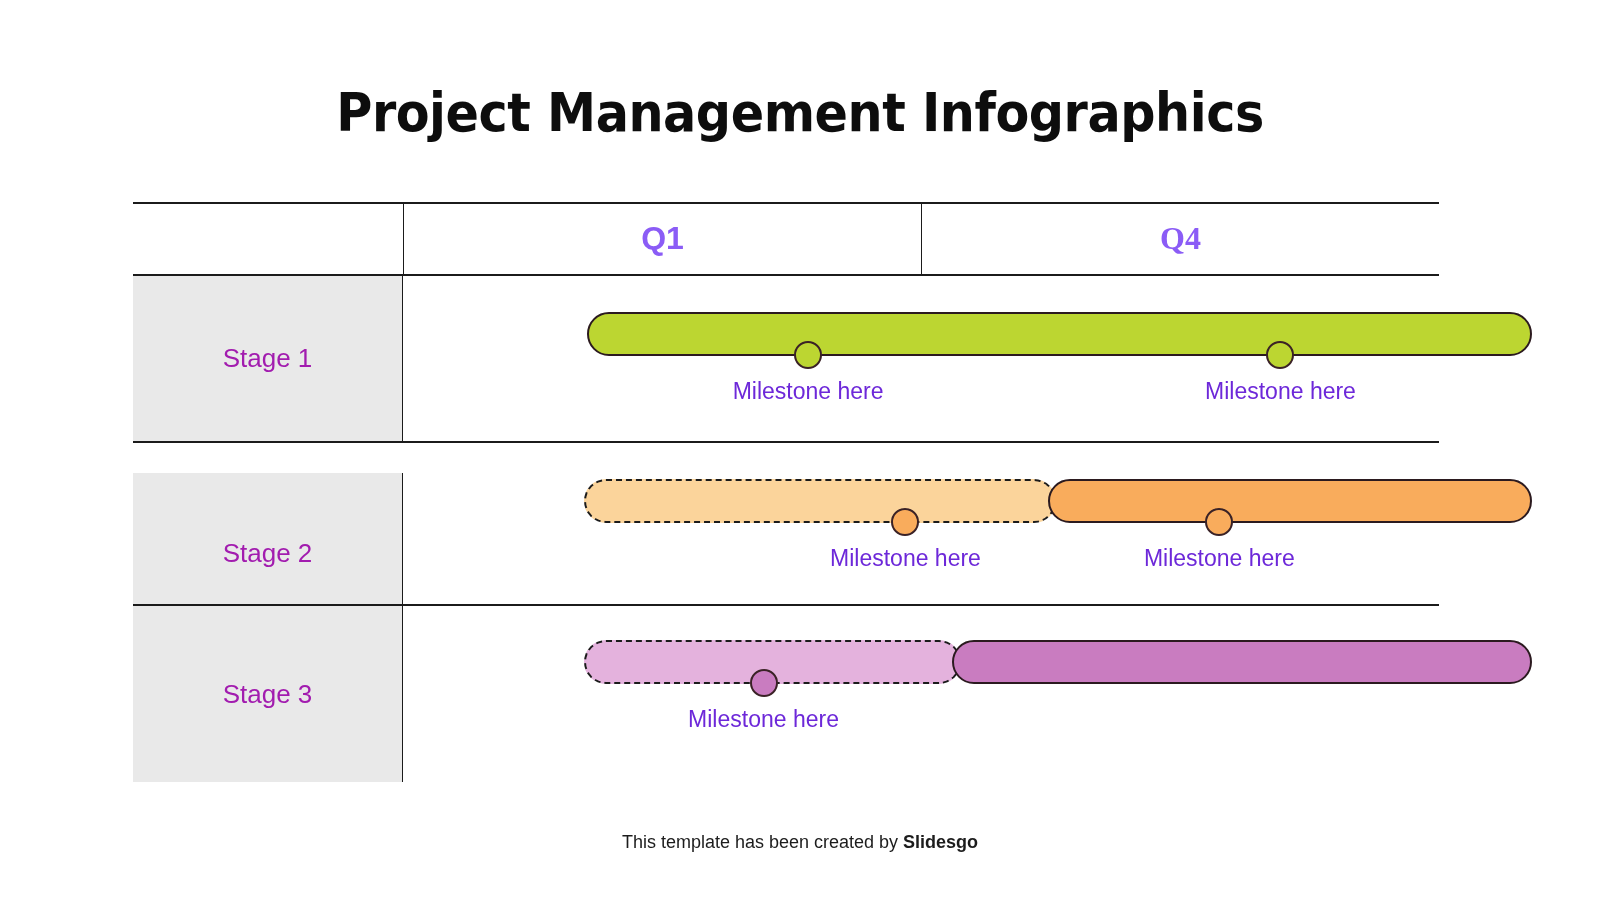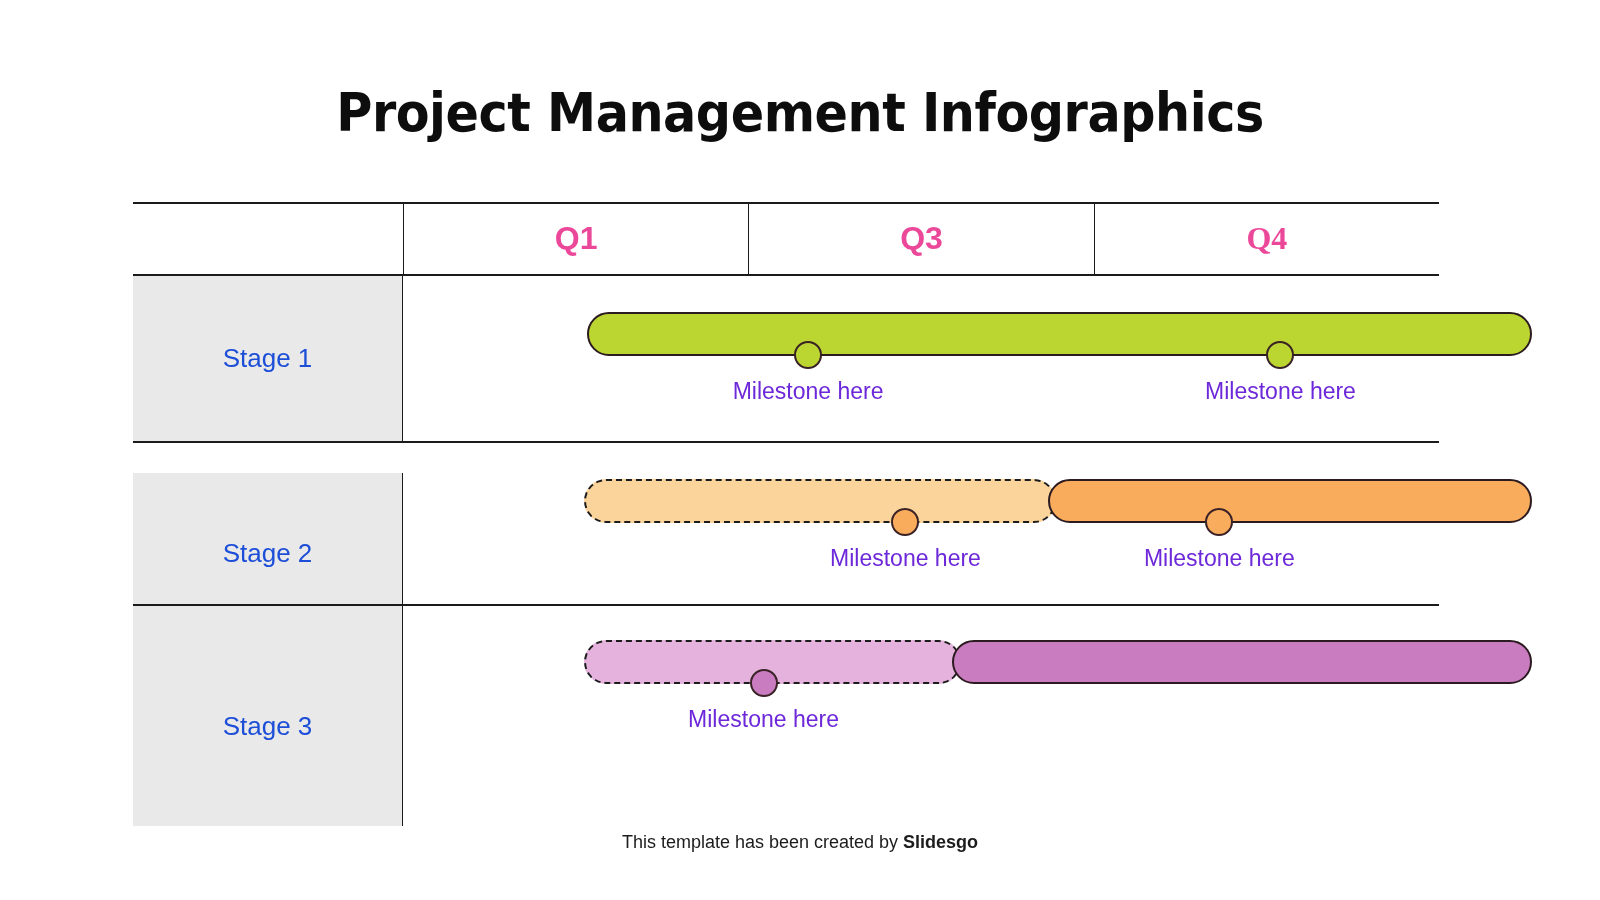--- a/index.html
+++ b/index.html
@@ -62,37 +62,37 @@
     flex: 0 0 270px;
     border-right: 1.8px solid #1b1b1b;
   }
   #header-row .q-cell {
     flex: 1 1 0;
     display: flex;
     align-items: center;
     justify-content: center;
     font-size: 32px;
     font-weight: 700;
-    color: #ec4899;
+    color: #8b5cf6;
     border-right: 1.8px solid #1b1b1b;
   }
   #header-row .q-cell:last-child { border-right: none; font-family: Liberation Serif, serif; }
 
   
   .stage-cell {
     position: absolute;
     left: 0;
     width: 270px;
     background: #e9e9e9;
     border-right: 1.8px solid #1b1b1b;
     display: flex;
     align-items: center;
     justify-content: center;
     font-size: 26px;
-    color: #1d4ed8;
+    color: #a21caf;
     box-sizing: border-box;
   }
 
   
   .row-area {
     position: absolute;
     left: 270px;
     width: 1036px;
   }
 
@@ -143,21 +143,20 @@
 
 <div id="page-title">Project Management Infographics</div>
 
 <div id="gantt-table">
 
   <div class="table-line-h" style="top:0px;"></div>
 
   <div id="header-row">
     <div class="corner-cell"></div>
     <div class="q-cell">Q1</div>
-    <div class="q-cell">Q3</div>
     <div class="q-cell">Q4</div>
   </div>
 
   <div class="table-line-h" style="top:72px;"></div>
 
   <div class="stage-cell" style="top:74px; height:165px;">Stage 1</div>
 
   <div class="row-area" style="top:74px; height:165px;">
     <div class="bar solid" id="r0b0" style="left: 17.8%; width: 91.2%; top: 36px; background: rgb(188, 214, 49);"></div>
     <div class="milestone-dot" id="r0m0dot" style="left: calc(39.1% - 14px); top: 65px; background: rgb(188, 214, 49);"></div>
@@ -174,21 +173,21 @@
     <div class="bar dashed" id="r1b0" style="left: 17.5%; width: 45.5%; top: 36px; background: rgb(251, 212, 155);"></div>
     <div class="bar solid" id="r1b1" style="left: 62.3%; width: 46.7%; top: 36px; background: rgb(249, 172, 92);"></div>
     <div class="milestone-dot" id="r1m0dot" style="left: calc(48.5% - 14px); top: 65px; background: rgb(249, 172, 92);"></div>
     <div class="milestone-label" id="r1m0lab" style="left: 48.5%; top: 102px;">Milestone here</div>
     <div class="milestone-dot" id="r1m1dot" style="left: calc(78.8% - 14px); top: 65px; background: rgb(249, 172, 92);"></div>
     <div class="milestone-label" id="r1m1lab" style="left: 78.8%; top: 102px;">Milestone here</div>
   </div>
 
   <div class="table-line-h" style="top:402px;"></div>
 
-  <div class="stage-cell" style="top:424px; height:200px;">Stage 3</div>
+  <div class="stage-cell" style="top:404px; height:176px;">Stage 3</div>
 
   <div class="row-area" style="top:404px; height:156px;">
     <div class="bar dashed" id="r2b0" style="left: 17.5%; width: 36.4%; top: 34px; background: rgb(228, 178, 221);"></div>
     <div class="bar solid" id="r2b1" style="left: 53%; width: 56%; top: 34px; background: rgb(201, 124, 192);"></div>
     <div class="milestone-dot" id="r2m0dot" style="left: calc(34.8% - 14px); top: 63px; background: rgb(201, 124, 192);"></div>
     <div class="milestone-label" id="r2m0lab" style="left: 34.8%; top: 100px;">Milestone here</div>
   </div>
 
 </div>
 

